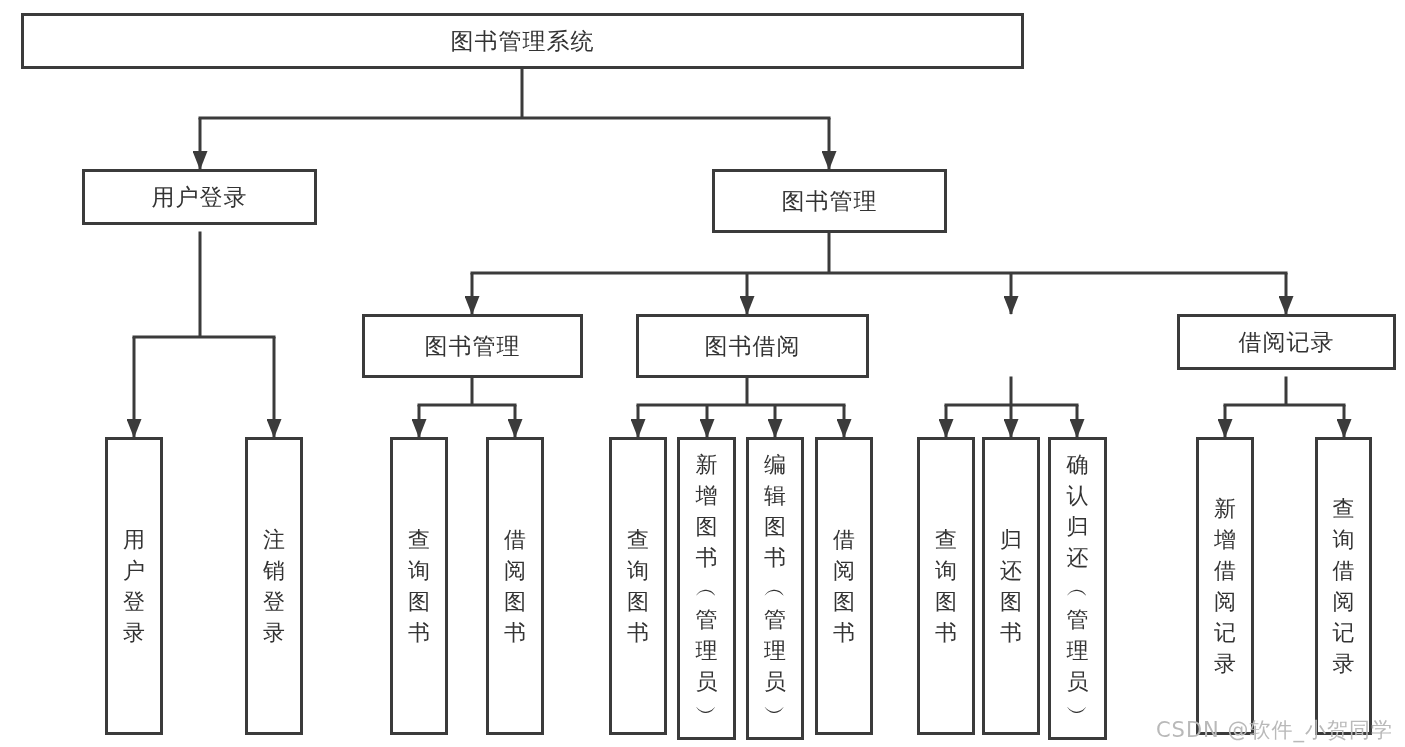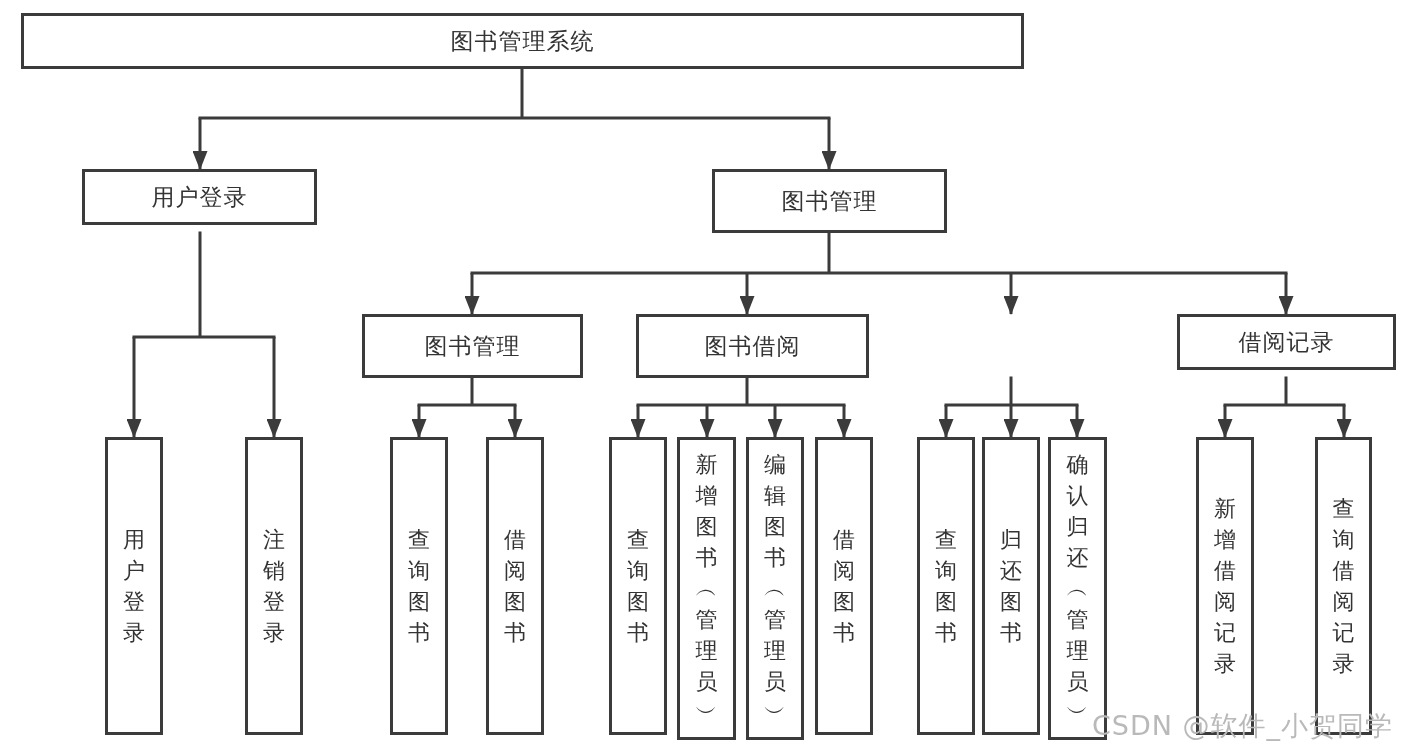--- a/index.html
+++ b/index.html
@@ -31,21 +31,21 @@
     justify-content:center;
     text-align:center;
   }
   .hnode{font-size:23px;letter-spacing:1px;white-space:nowrap;}
   .vnode{flex-direction:column;font-size:22px;}
   .vchar{display:block;width:100%;line-height:31px;text-align:center;}
   #watermark{
     position:absolute;
     right:12px;
     bottom:3px;
-    font-size:27px;
+    font-size:21px;
     color:var(--wm);
     white-space:nowrap;
     letter-spacing:1px;
   }
 </style>
 </head>
 <body>
 
 <div id="stage">
 

